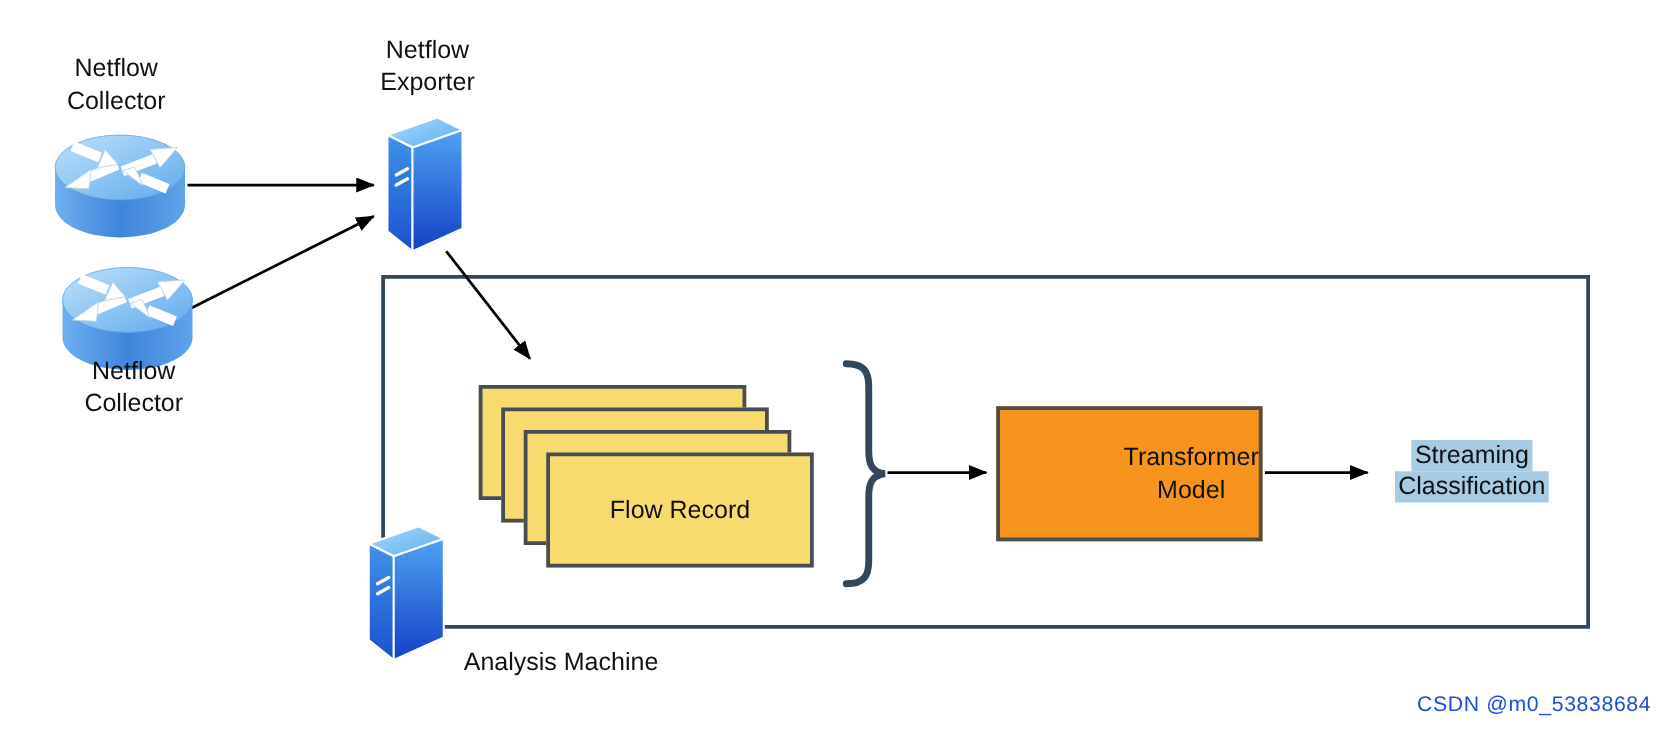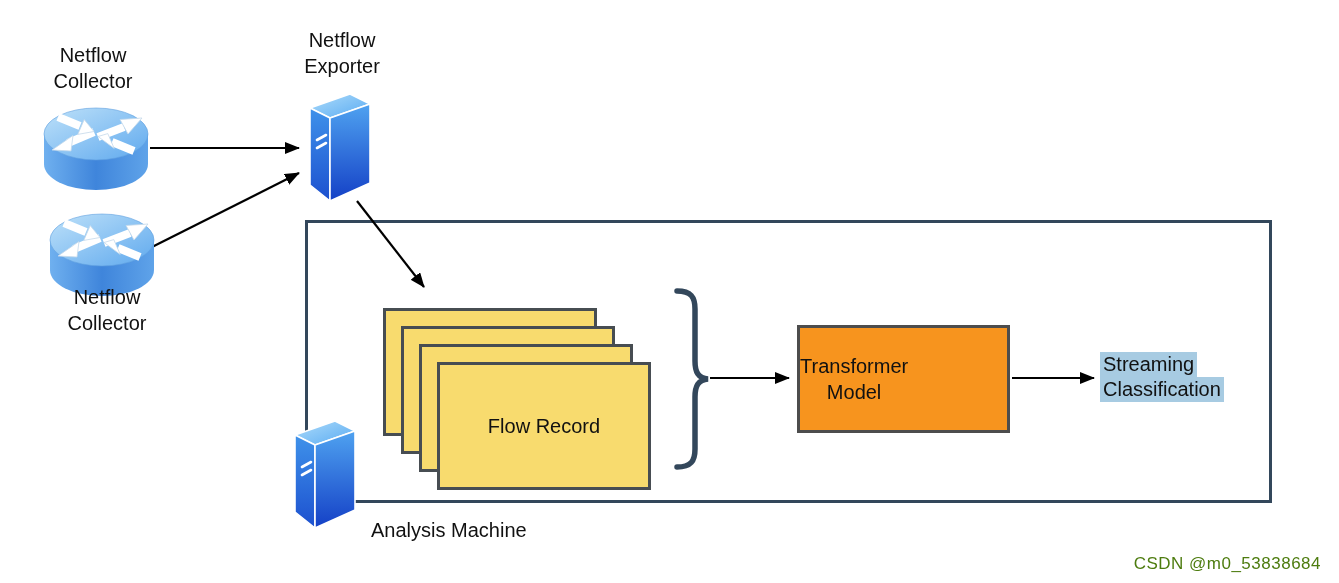--- a/index.html
+++ b/index.html
@@ -11,37 +11,37 @@
   .layer{position:absolute;left:0;top:0;}
   .lbl{
     position:absolute;font-size:20px;line-height:26px;text-align:center;
     white-space:pre-line;color:#111;
   }
   .big-box{
     position:absolute;left:305px;top:220px;width:967px;height:283px;
     border:3px solid #33475B;box-sizing:border-box;background:transparent;
   }
   .record{
-    position:absolute;width:214px;height:128px;background:#F8DB6E;
+    position:absolute;width:214px;height:92px;background:#F8DB6E;
     border:3px solid #474D52;box-sizing:border-box;
   }
   .record-front{display:flex;align-items:center;justify-content:center;font-size:20px;}
   .transformer-box{
     position:absolute;left:797px;top:325px;width:213px;height:108px;
     background:#F7941E;border:3px solid #4D4D4D;box-sizing:border-box;
-    display:flex;align-items:center;justify-content:flex-start;
+    display:flex;align-items:center;justify-content:flex-end;
     font-size:20px;line-height:26px;text-align:center;white-space:pre-line;
   }
   .streaming{
-    position:absolute;left:1100px;top:352px;width:155px;
+    position:absolute;left:1100px;top:352px;width:155px;text-align:center;
     font-size:20px;line-height:25px;text-decoration:underline;
   }
   .streaming span{background:#A7CBE2;padding:0 3px;display:inline-block;}
   .watermark{
-    position:absolute;right:18px;bottom:9px;font-size:17px;color:#4d7c0f;
+    position:absolute;right:18px;bottom:9px;font-size:17px;color:#1d4ed8;
     letter-spacing:0.5px;
   }
   .icon{position:absolute;}
 </style>
 </head>
 <body>
 
 <div class="canvas">
 
   <div class="big-box"></div>

